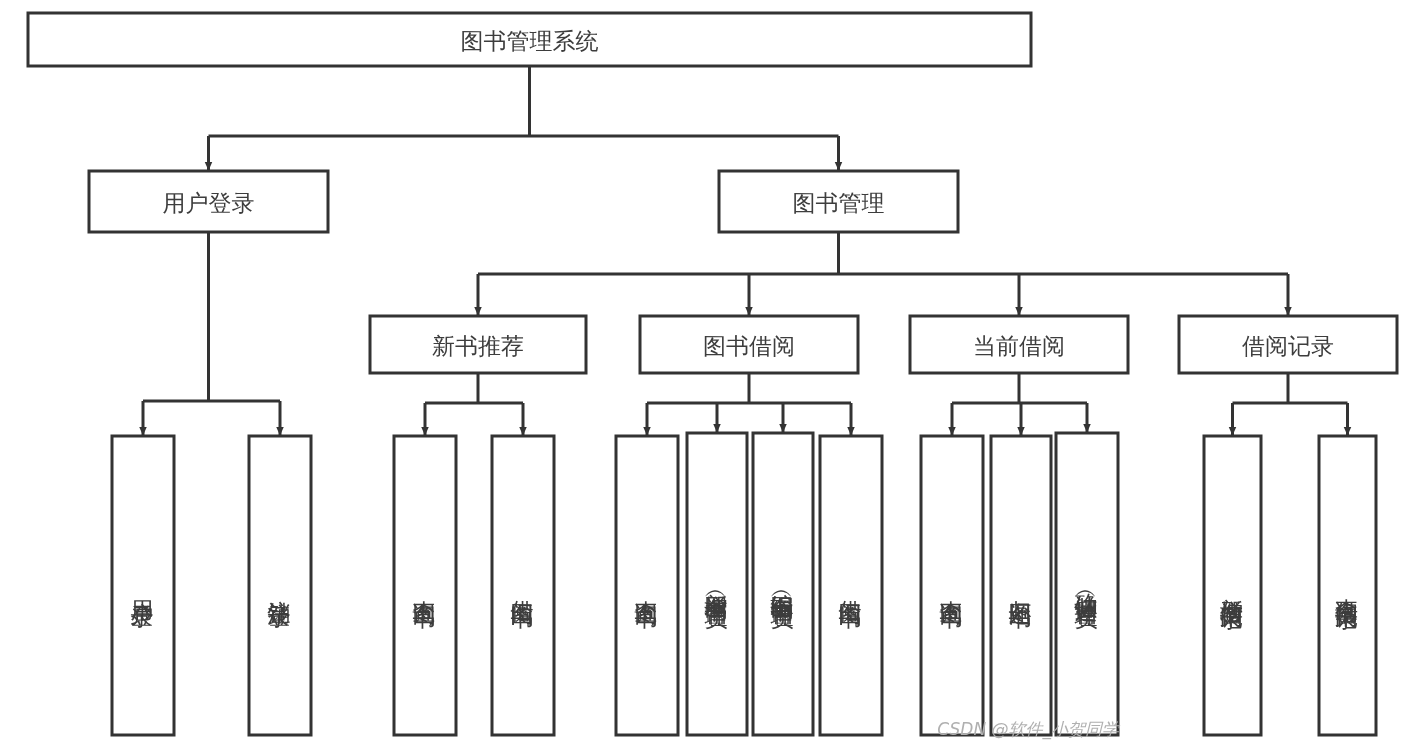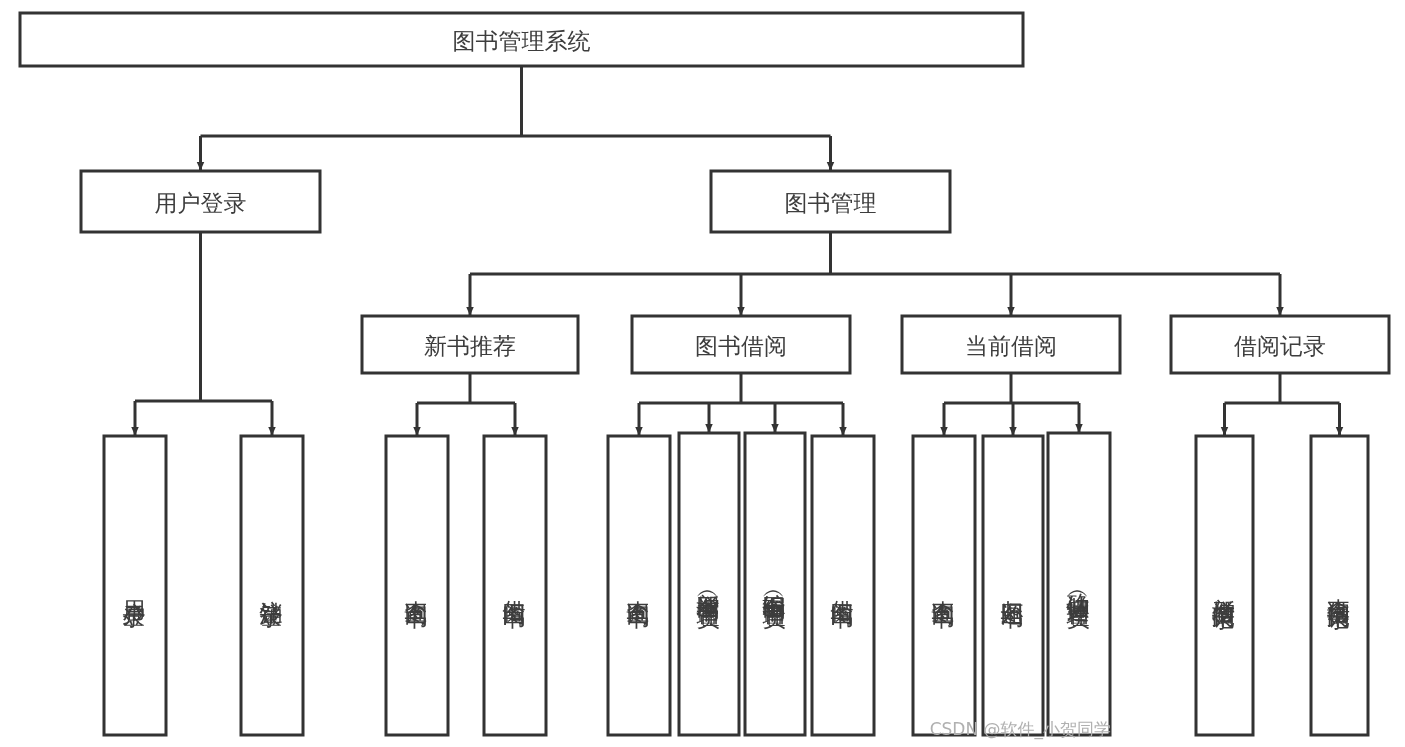--- a/index.html
+++ b/index.html
@@ -1,21 +1,21 @@
 <!DOCTYPE html>
 <html><head>
 <meta charset="utf-8">
 <style>
   html,body{margin:0;padding:0;background:#ffffff;}
   body{
     width:1405px;height:747px;overflow:hidden;
     font-family:"Liberation Sans","DejaVu Sans",sans-serif;
     -webkit-font-smoothing:antialiased;
   }
-  #diagram-root{position:relative;width:1121px;height:747px;}
+  #diagram-root{position:relative;width:1121px;height:747px;margin-left:8px;}
   svg#diagram{position:absolute;left:0;top:0;width:1405px;height:747px;display:block;}
   .node-box{fill:#ffffff;stroke:#333333;stroke-width:3;}
   .link-line{stroke:#333333;stroke-width:3;fill:none;}
   .node-label{
     fill:#3d3d3d;
     font-family:"DejaVu Sans","Liberation Sans",sans-serif;
     text-anchor:middle;
     dominant-baseline:central;
   }
   .node-label.horizontal{font-size:23px;}
@@ -33,20 +33,21 @@
     color:#3d3d3d;
     pointer-events:none;
   }
   #watermark{
     position:absolute;
     right:10px;bottom:6px;
     font-family:"DejaVu Sans","Liberation Sans",sans-serif;
     font-size:17px;
     color:#b0b0b0;
     white-space:nowrap;
+    font-style:italic;
   }
 </style>
 </head>
 <body>
 
 <div id="diagram-root">
   <svg id="diagram" viewBox="0 0 1405 747">
     <defs>
       <marker id="arrowhead" markerWidth="10" markerHeight="10" refX="8.5" refY="4" orient="auto" markerUnits="userSpaceOnUse">
         <path d="M0,0 L9,4 L0,8 Z" fill="#333333"></path>

